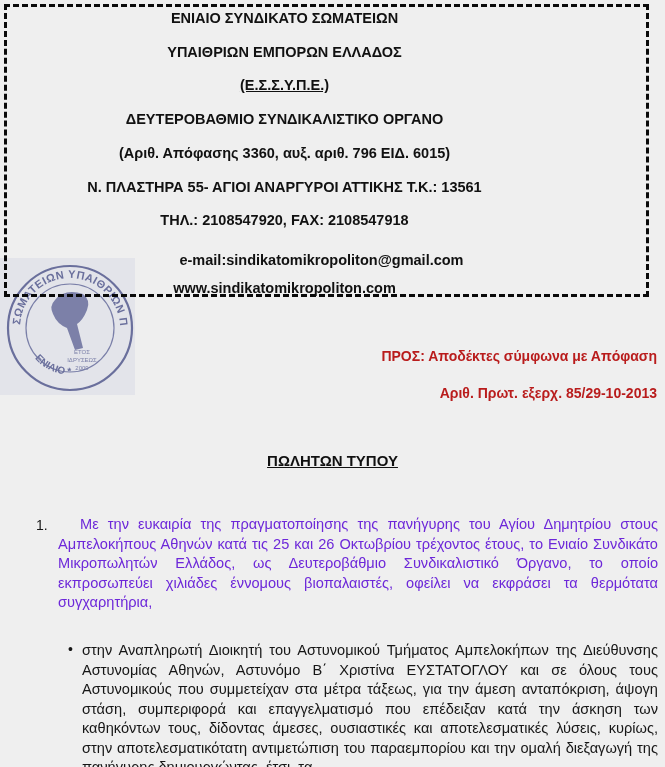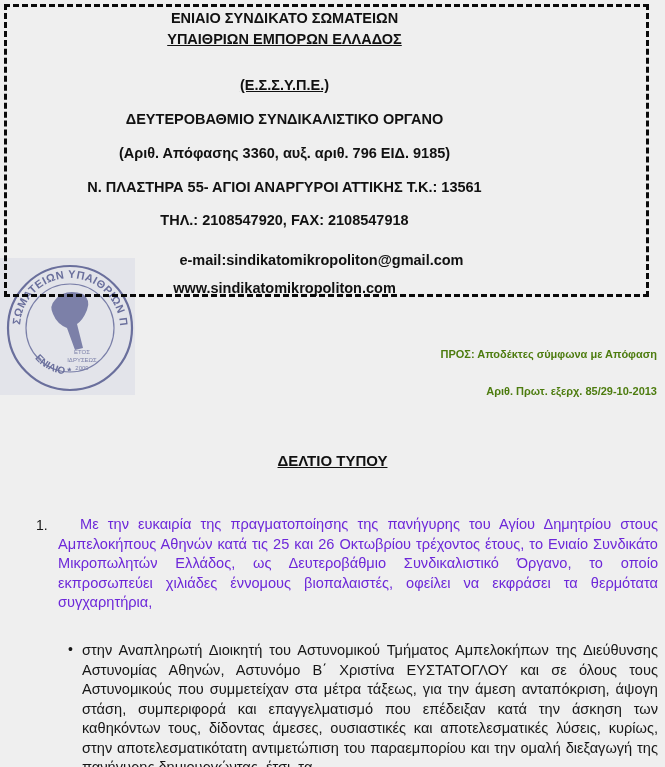--- a/index.html
+++ b/index.html
@@ -41,23 +41,23 @@
       top: 258px;
       width: 135px;
       height: 137px;
       background: #e3e4ea;
     }
     .stamp svg { display: block; }
     .right-line {
       position: absolute;
       right: 8px;
       font-weight: bold;
-      font-size: 11px;
+      font-size: 14px;
       white-space: nowrap;
-      color: #4d7c0f;
+      color: #b91c1c;
     }
     .title {
       position: absolute;
       left: 0;
       width: 665px;
       top: 452px;
       text-align: center;
       font-weight: bold;
       font-size: 15px;
       text-decoration: underline;
@@ -119,31 +119,31 @@
     <path d="M55 42 q10 -12 28 -6 q8 6 4 16 q-4 10 -10 14 l6 24 l-8 2 l-8 -22 q-10 -4 -14 -14 q-4 -8 2 -14 z" fill="#6a6f9c" opacity="0.85"></path>
     <text x="82" y="96" font-family="Liberation Sans, sans-serif" font-size="6" fill="#7a7fa8" text-anchor="middle">ΕΤΟΣ</text>
     <text x="82" y="104" font-family="Liberation Sans, sans-serif" font-size="6" fill="#7a7fa8" text-anchor="middle">ΙΔΡΥΣΕΩΣ</text>
     <text x="82" y="112" font-family="Liberation Sans, sans-serif" font-size="6" fill="#7a7fa8" text-anchor="middle">2009</text>
   </svg>
 </div>
 
 <div class="header-box"></div>
 
 <div class="header-line" style="top:10px;">ΕΝΙΑΙΟ ΣΥΝΔΙΚΑΤΟ ΣΩΜΑΤΕΙΩΝ</div>
-<div class="header-line" style="top:31px;text-decoration:underline;">ΥΠΑΙΘΡΙΩΝ ΕΜΠΟΡΩΝ ΕΛΛΑΔΟΣ</div>
+<div class="header-line" style="top:44px;">ΥΠΑΙΘΡΙΩΝ ΕΜΠΟΡΩΝ ΕΛΛΑΔΟΣ</div>
 <div class="header-line underline" style="top:77px;">(Ε.Σ.Σ.Υ.Π.Ε.)</div>
 <div class="header-line" style="top:111px;">ΔΕΥΤΕΡΟΒΑΘΜΙΟ ΣΥΝΔΙΚΑΛΙΣΤΙΚΟ ΟΡΓΑΝΟ</div>
-<div class="header-line" style="top:145px;">(Αριθ. Απόφασης 3360, αυξ. αριθ. 796 ΕΙΔ. 9185)</div>
+<div class="header-line" style="top:145px;">(Αριθ. Απόφασης 3360, αυξ. αριθ. 796 ΕΙΔ. 6015)</div>
 <div class="header-line" style="top:179px;">Ν. ΠΛΑΣΤΗΡΑ 55- ΑΓΙΟΙ ΑΝΑΡΓΥΡΟΙ ΑΤΤΙΚΗΣ Τ.Κ.: 13561</div>
 <div class="header-line" style="top:212px;">ΤΗΛ.: 2108547920, FAX: 2108547918</div>
 <div class="header-line" style="top:252px;padding-left:37px;">e-mail:sindikatomikropoliton@gmail.com</div>
 <div class="header-line" style="top:280px;">www.sindikatomikropoliton.com</div>
 
 <div class="right-line" style="top:348px;">ΠΡΟΣ: Αποδέκτες σύμφωνα με Απόφαση</div>
 <div class="right-line" style="top:385px;">Αριθ. Πρωτ. εξερχ. 85/29-10-2013</div>
 
-<div class="title">ΔΕΛΤΙΟ ΤΥΠΟΥ</div>
+<div class="title">ΠΩΛΗΤΩΝ ΤΥΠΟΥ</div>
 
 <div class="para-num">1.</div>
 <div class="para">Με την ευκαιρία της πραγματοποίησης της πανήγυρης του Αγίου Δημητρίου στους Αμπελοκήπους Αθηνών κατά τις 25 και 26 Οκτωβρίου τρέχοντος έτους, το Ενιαίο Συνδικάτο Μικροπωλητών Ελλάδος, ως Δευτεροβάθμιο Συνδικαλιστικό Όργανο, το οποίο εκπροσωπεύει χιλιάδες έννομους βιοπαλαιστές, οφείλει να εκφράσει τα θερμότατα συγχαρητήρια,</div>
 
 <div class="bullet-dot">•</div>
 <div class="bullet-para">στην Αναπληρωτή Διοικητή του Αστυνομικού Τμήματος Αμπελοκήπων της Διεύθυνσης Αστυνομίας Αθηνών, Αστυνόμο Β΄ Χριστίνα ΕΥΣΤΑΤΟΓΛΟΥ και σε όλους τους Αστυνομικούς που συμμετείχαν στα μέτρα τάξεως, για την άμεση ανταπόκριση, άψογη στάση, συμπεριφορά και επαγγελματισμό που επέδειξαν κατά την άσκηση των καθηκόντων τους, δίδοντας άμεσες, ουσιαστικές και αποτελεσματικές λύσεις, κυρίως, στην αποτελεσματικότατη αντιμετώπιση του παραεμπορίου και την ομαλή διεξαγωγή της πανήγυρης δημιουργώντας, έτσι, τα</div>
 
 </body></html>

